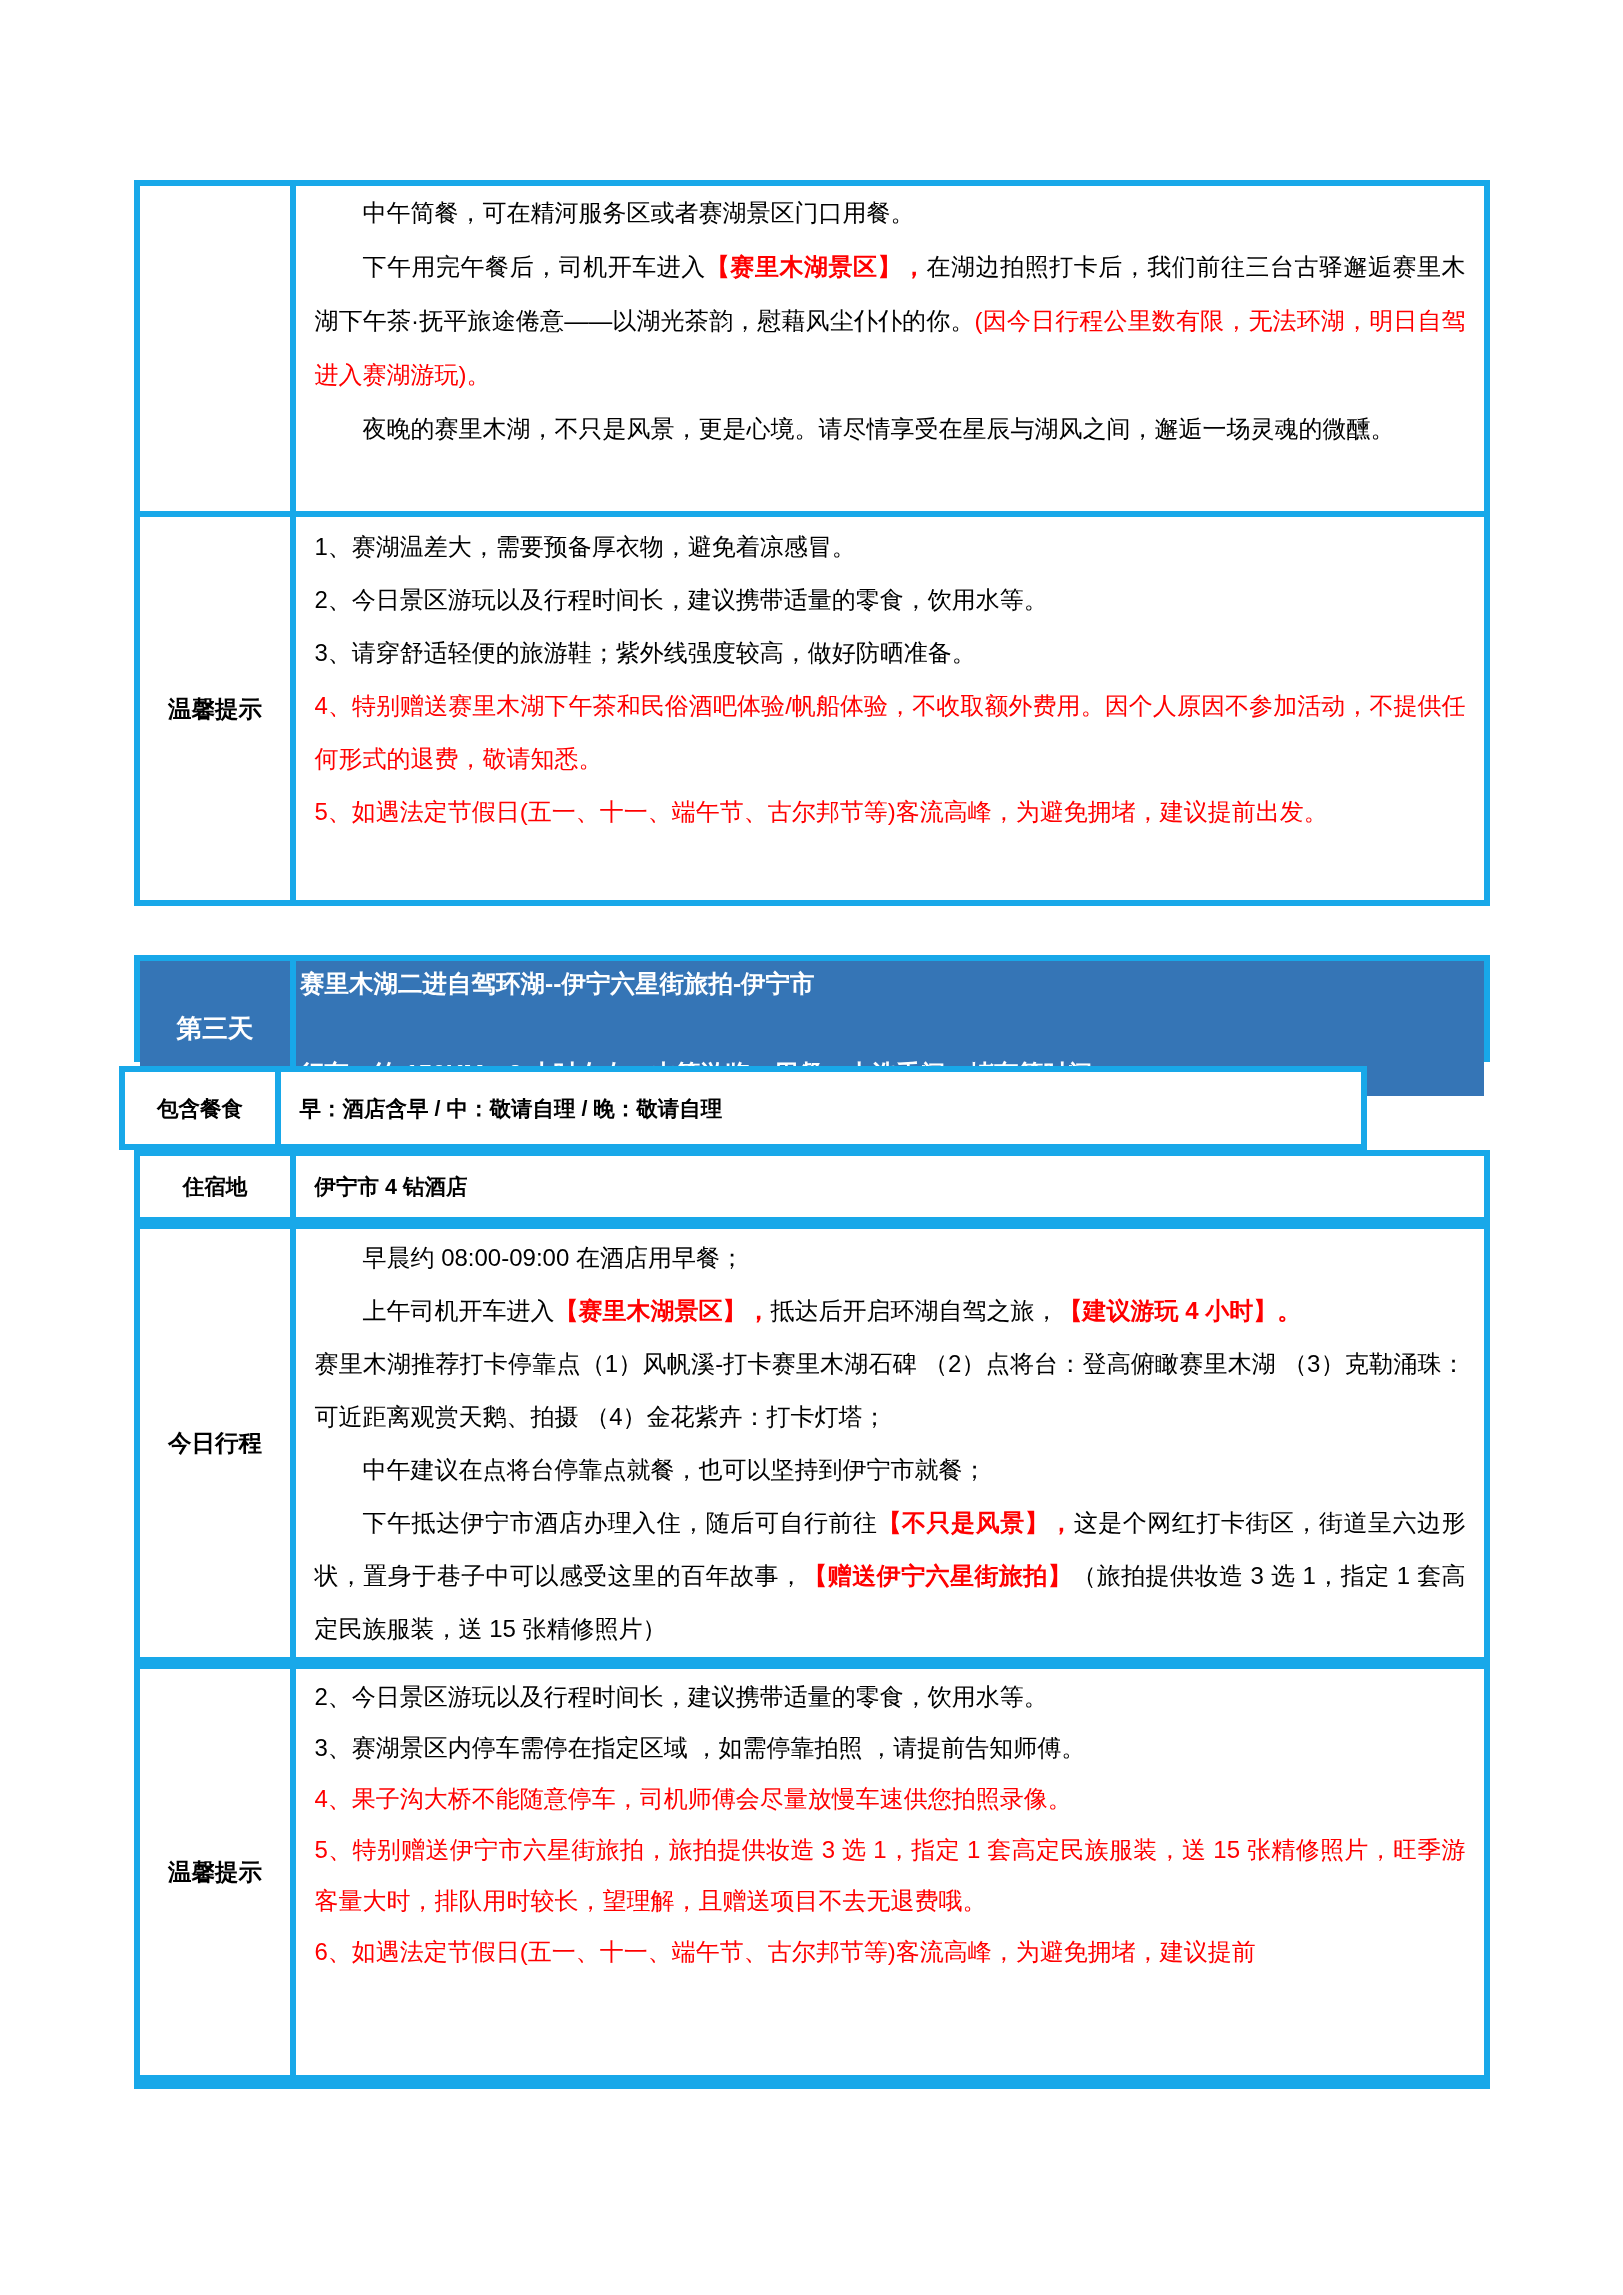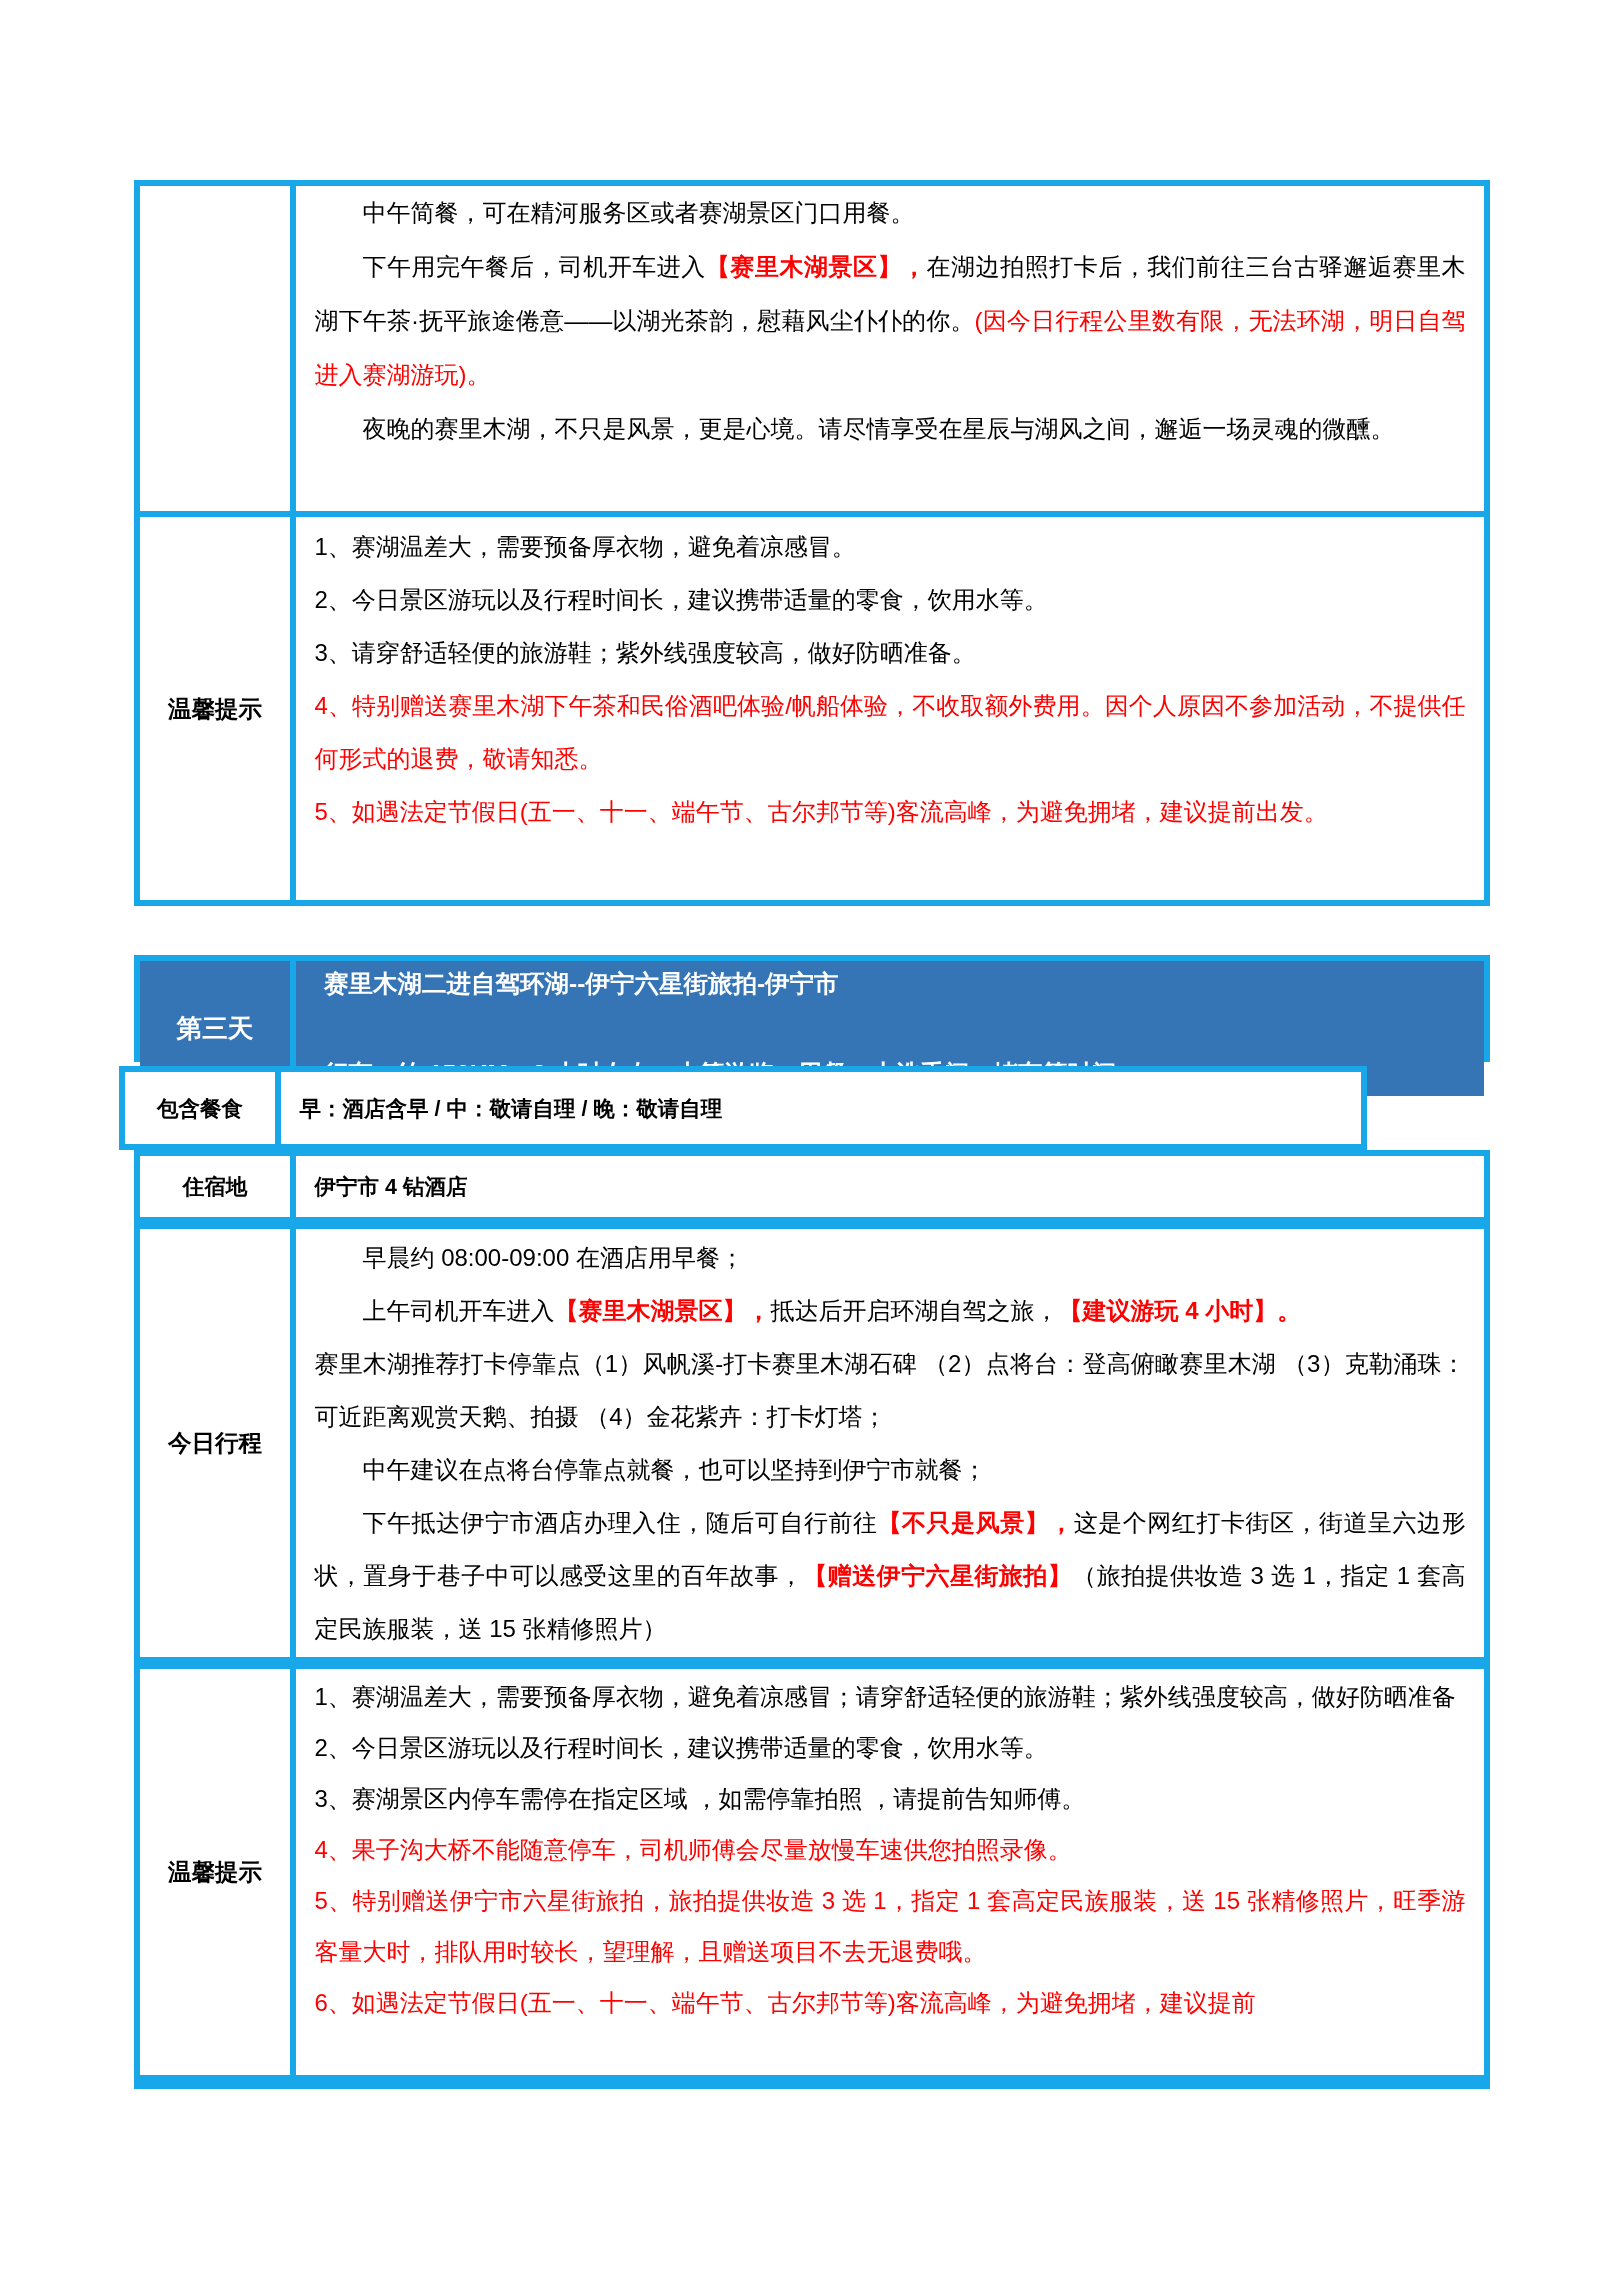--- a/index.html
+++ b/index.html
@@ -45,21 +45,21 @@
   #rowA-main{grid-column:3;grid-row:1;}
   #rowB-left{grid-column:1;grid-row:3;}
   #rowB-main{grid-column:3;grid-row:3;padding-top:3.1px;}
   #rowB-main .para{line-height:53px;}
   
   #box-day3{left:134px;top:955px;width:1356px;height:107px;background:var(--header);}
   #box-day3 .label-cell{color:#fff;font-size:25.6px;background:var(--header);}
   #day3-main{
     grid-column:3;background:var(--header);
     display:flex;flex-direction:column;justify-content:center;
-    padding:0 28px;color:#fff;gap:45px;
+    padding:0 4px;color:#fff;gap:45px;
   }
   #day3-main .hline{font-weight:bold;font-size:24.5px;line-height:45px;}
   
   #box-meals{left:119px;top:1066px;width:1248px;height:84px;}
   #box-meals .content-cell{display:flex;align-items:center;font-weight:bold;font-size:21.5px;}
   #box-meals .label-cell{font-size:21.5px;}
   
   #box-stay{left:134px;top:1150px;width:1356px;height:73px;}
   #box-stay .content-cell{display:flex;align-items:center;font-weight:bold;font-size:21.5px;text-align:right;}
   #box-stay .label-cell{font-size:21.5px;}
@@ -126,21 +126,20 @@
         <div class="para"><span>赛里木湖推荐打卡停靠点（1）风帆溪-打卡赛里木湖石碑 （2）点将台：登高俯瞰赛里木湖 （3）克勒涌珠：可近距离观赏天鹅、拍摄 （4）金花紫卉：打卡灯塔；</span></div>
         <div class="para indent"><span>中午建议在点将台停靠点就餐，也可以坚持到伊宁市就餐；</span></div>
         <div class="para indent"><span>下午抵达伊宁市酒店办理入住，随后可自行前往</span><span style="color: rgb(255, 0, 0); font-weight: bold;">【不只是风景】，</span><span>这是个网红打卡街区，街道呈六边形状，置身于巷子中可以感受这里的百年故事，</span><span style="color: rgb(255, 0, 0); font-weight: bold;">【赠送伊宁六星街旅拍】</span><span>（旅拍提供妆造 3 选 1，指定 1 套高定民族服装，送 15 张精修照片）</span></div>
       </div>
   </div>
 
   <div class="tbl" id="box-tips2">
     <div class="label-cell">温馨提示</div>
     <div class="vdiv"></div>
     <div class="content-cell">
-        <div class="para"><span>1、赛湖温差大，需要预备厚衣物，避免着凉感冒；请穿舒适轻便的旅游鞋；紫外线强度较高，做好防晒准备</span></div>
         <div class="para"><span>2、今日景区游玩以及行程时间长，建议携带适量的零食，饮用水等。</span></div>
         <div class="para"><span>3、赛湖景区内停车需停在指定区域 ，如需停靠拍照 ，请提前告知师傅。</span></div>
         <div class="para"><span style="color: rgb(255, 0, 0);">4、果子沟大桥不能随意停车，司机师傅会尽量放慢车速供您拍照录像。</span></div>
         <div class="para"><span style="color: rgb(255, 0, 0);">5、特别赠送伊宁市六星街旅拍，旅拍提供妆造 3 选 1，指定 1 套高定民族服装，送 15 张精修照片，旺季游客量大时，排队用时较长，望理解，且赠送项目不去无退费哦。</span></div>
         <div class="para"><span style="color: rgb(255, 0, 0);">6、如遇法定节假日(五一、十一、端午节、古尔邦节等)客流高峰，为避免拥堵，建议提前</span></div>
       </div>
   </div>
 
 </div>
 

